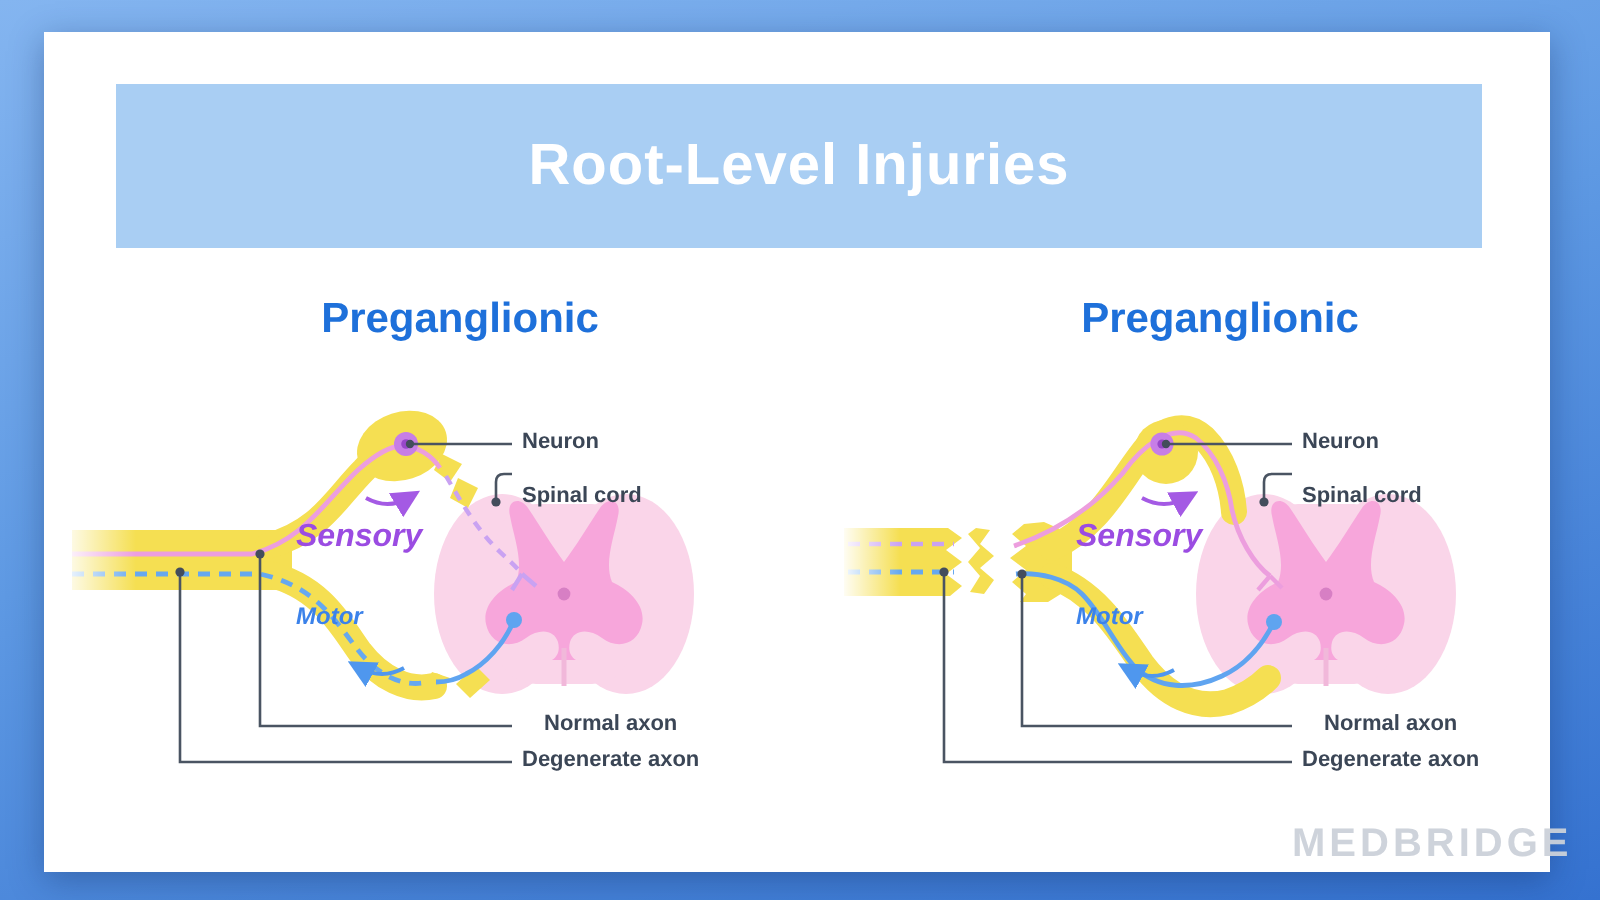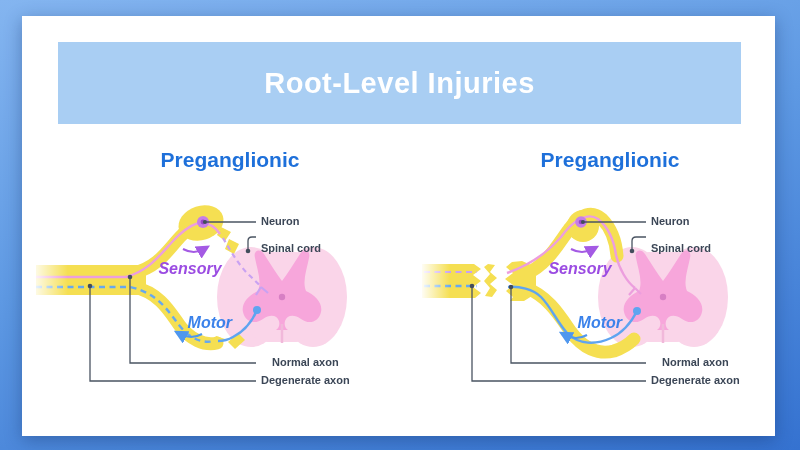--- a/index.html
+++ b/index.html
@@ -16,24 +16,24 @@
            color:#1e70da;font-size:21px;font-weight:700;}
   .heading.pre{left:130px;} .heading.post{left:510px;}
   .diagram{position:absolute;top:150px;width:360px;height:260px;}
   .diagram.pre{left:30px;} .diagram.post{left:420px;}
   .diagram svg{position:absolute;left:0;top:0;}
   .lbl{position:absolute;font-size:11px;font-weight:700;color:#3b4656;white-space:nowrap;}
   .lbl-neuron{left:231px;top:65px;}
   .lbl-spinal{left:231px;top:92px;}
   .lbl-normal{left:242px;top:206px;}
   .lbl-degen{left:231px;top:224px;}
-  .lbl-sensory{left:118px;top:110px;width:84px;text-align:center;
+  .lbl-sensory{left:118px;top:110px;width:84px;
                font-size:16px;font-style:italic;color:#9b4ce2;}
-  .lbl-motor{left:118px;top:164px;width:84px;text-align:right;
-             font-size:16px;font-style:italic;color:#3b82ea;}
+  .lbl-motor{left:118px;top:151px;width:84px;text-align:left;
+             font-size:12px;font-style:italic;color:#3b82ea;}
   .watermark{position:absolute;left:646px;top:411px;font-size:20px;font-weight:700;
              letter-spacing:2px;color:rgba(203,209,217,.95);z-index:5;}
 </style>
 </head>
 <body>
 
 <div class="stage">
   <div class="card"></div>
 
   <div class="banner">
@@ -182,13 +182,14 @@
     </svg>
 
     <div class="lbl lbl-neuron">Neuron</div>
     <div class="lbl lbl-spinal">Spinal cord</div>
     <div class="lbl lbl-sensory">Sensory</div>
     <div class="lbl lbl-motor">Motor</div>
     <div class="lbl lbl-normal">Normal axon</div>
     <div class="lbl lbl-degen">Degenerate axon</div>
   </div>
 
+  <div class="watermark">MEDBRIDGE</div>
 </div>
 
 </body></html>

